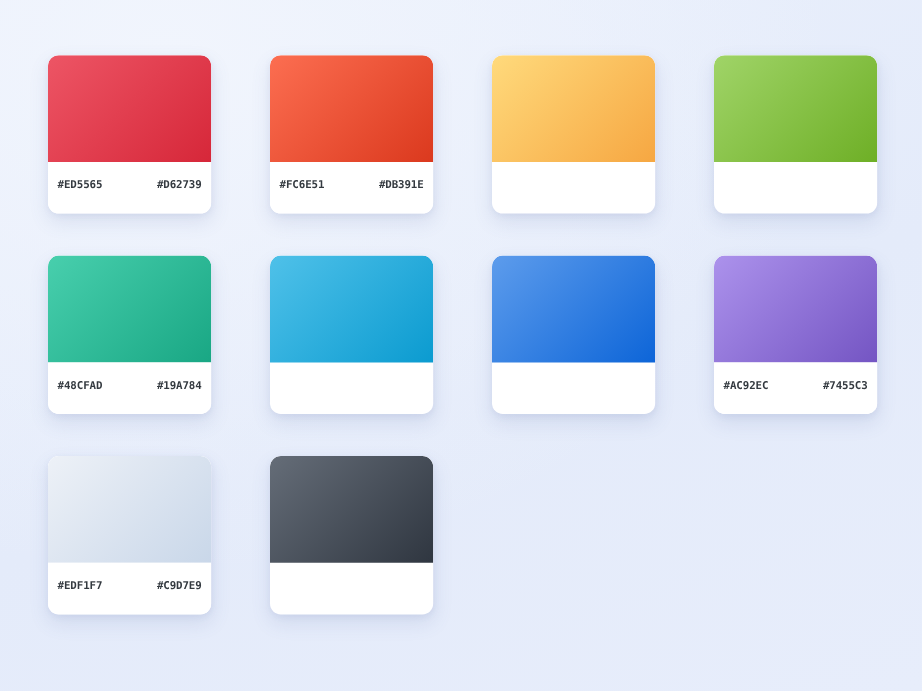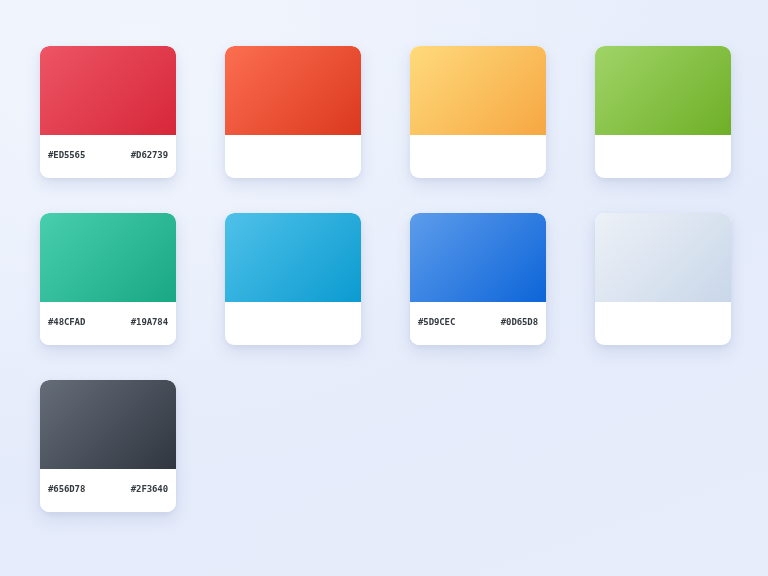--- a/index.html
+++ b/index.html
@@ -75,47 +75,54 @@
 <main id="palette-grid">
     <div class="swatch-card">
       <div class="swatch-fill" style="background: linear-gradient(135deg, rgb(237, 85, 101) 0%, rgb(214, 39, 57) 100%);"></div>
       <div class="swatch-labels">
         <span class="hex-code">#ED5565</span>
         <span class="hex-code">#D62739</span>
       </div>
     </div>
     <div class="swatch-card">
       <div class="swatch-fill" style="background: linear-gradient(135deg, rgb(252, 110, 81) 0%, rgb(219, 57, 30) 100%);"></div>
+      <div class="swatch-labels">
+        <span class="hex-code">#FC6E51</span>
+        <span class="hex-code">#DB391E</span>
+      </div>
     </div>
     <div class="swatch-card">
       <div class="swatch-fill" style="background: linear-gradient(135deg, rgb(255, 218, 124) 0%, rgb(246, 167, 66) 100%);"></div>
     </div>
     <div class="swatch-card">
       <div class="swatch-fill" style="background: linear-gradient(135deg, rgb(160, 212, 104) 0%, rgb(110, 175, 38) 100%);"></div>
     </div>
     <div class="swatch-card">
       <div class="swatch-fill" style="background: linear-gradient(135deg, rgb(72, 207, 173) 0%, rgb(25, 167, 132) 100%);"></div>
       <div class="swatch-labels">
         <span class="hex-code">#48CFAD</span>
         <span class="hex-code">#19A784</span>
       </div>
     </div>
     <div class="swatch-card">
       <div class="swatch-fill" style="background: linear-gradient(135deg, rgb(79, 193, 233) 0%, rgb(11, 155, 208) 100%);"></div>
     </div>
     <div class="swatch-card">
       <div class="swatch-fill" style="background: linear-gradient(135deg, rgb(93, 156, 236) 0%, rgb(13, 101, 216) 100%);"></div>
+    </div>
+    <div class="swatch-card">
+      <div class="swatch-fill" style="background: linear-gradient(135deg, rgb(172, 146, 236) 0%, rgb(116, 85, 195) 100%);"></div>
       <div class="swatch-labels">
-        <span class="hex-code">#5D9CEC</span>
-        <span class="hex-code">#0D65D8</span>
+        <span class="hex-code">#AC92EC</span>
+        <span class="hex-code">#7455C3</span>
       </div>
     </div>
     <div class="swatch-card">
       <div class="swatch-fill" style="background: linear-gradient(135deg, rgb(237, 241, 247) 0%, rgb(201, 215, 233) 100%);"></div>
+      <div class="swatch-labels">
+        <span class="hex-code">#EDF1F7</span>
+        <span class="hex-code">#C9D7E9</span>
+      </div>
     </div>
     <div class="swatch-card">
       <div class="swatch-fill" style="background: linear-gradient(135deg, rgb(101, 109, 120) 0%, rgb(47, 54, 64) 100%);"></div>
-      <div class="swatch-labels">
-        <span class="hex-code">#656D78</span>
-        <span class="hex-code">#2F3640</span>
-      </div>
     </div>
   </main>
 
 </body></html>

